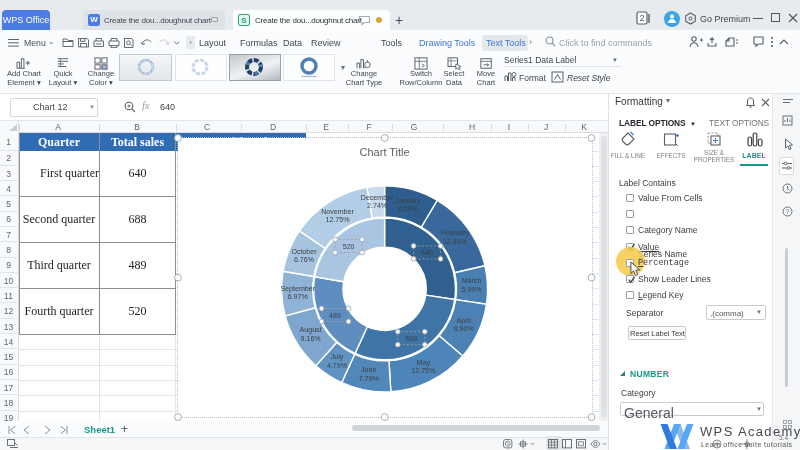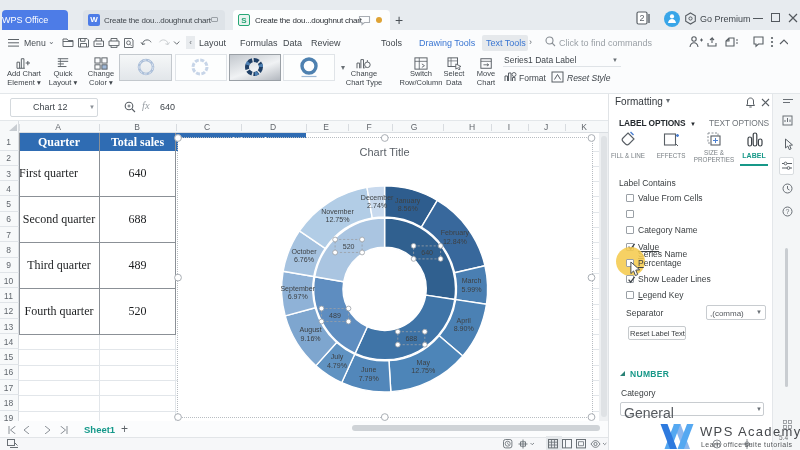--- a/index.html
+++ b/index.html
@@ -3,21 +3,21 @@
 <style>
 *{margin:0;padding:0;box-sizing:border-box;}
 html,body{width:800px;height:450px;overflow:hidden;font-family:"Liberation Sans",sans-serif;background:#fff;}
 .abs{position:absolute;}
 .ser{font-family:"Liberation Serif",serif;font-size:12px;color:#1c1e20;}
 svg{display:block;}
 </style></head>
 <body>
 
 <div class="abs" style="left:0;top:0;width:800px;height:30px;background:#e7ebef;"></div>
-<div class="abs" style="left:2px;top:10px;width:66px;height:20px;background:#4d7ce7;border-radius:4px 4px 0 0;color:#fff;font-size:9px;line-height:20px;">WPS Office</div>
+<div class="abs" style="left:2px;top:10px;width:48px;height:20px;background:#4d7ce7;border-radius:4px 4px 0 0;color:#fff;font-size:9px;line-height:20px;text-align:center;">WPS Office</div>
 <div class="abs" style="left:83px;top:10px;width:142px;height:20px;background:#dee3e8;border-radius:4px 4px 0 0;"></div>
 <div class="abs" style="left:88px;top:14px;width:12px;height:12px;background:#4d7ce7;border-radius:2px;color:#fff;font-size:8px;font-weight:bold;text-align:center;line-height:12px;">W</div>
 <div class="abs" style="left:104px;top:15.5px;font-size:8px;letter-spacing:-0.2px;color:#41474d;white-space:nowrap;">Create the dou...doughnut chart</div>
 <div class="abs" style="left:211px;top:17px;width:7px;height:5px;border:1px solid #9aa0a6;border-radius:1px;"></div>
 <div class="abs" style="left:233px;top:10px;width:157px;height:20px;background:#fdfefe;border-radius:4px 4px 0 0;"></div>
 <div class="abs" style="left:238px;top:13.5px;width:12px;height:12px;background:#e9f3ef;border:1px solid #27a776;border-radius:2px;color:#27a776;font-size:8px;font-weight:bold;text-align:center;line-height:11px;">S</div>
 <div class="abs" style="left:255px;top:15.5px;font-size:8px;letter-spacing:-0.2px;color:#2c3136;white-space:nowrap;">Create the dou...doughnut chart</div>
 <svg class="abs" style="left:358px;top:15px;" width="13" height="11" viewBox="0 0 13 11">
     <path d="M1.5 1.5h10v6h-5l-2.5 2v-2h-2.5z" fill="none" stroke="#a8adb3" stroke-width="1.1"></path>
   </svg>
@@ -275,21 +275,21 @@
 <div style="position:absolute;left:591px;top:410.6px;width:9px;height:1px;background:#e2e6ea;"></div>
 <div style="position:absolute;left:19px;top:425.9px;width:159px;height:1px;background:#e2e6ea;"></div>
 <div style="position:absolute;left:591px;top:425.9px;width:9px;height:1px;background:#e2e6ea;"></div>
 <div style="position:absolute;left:98.5px;top:334.1px;width:1px;height:87px;background:#e2e6ea;"></div>
 <div style="position:absolute;left:175px;top:334.1px;width:1px;height:87px;background:#e2e6ea;"></div>
 
 <div class="abs" style="left:19px;top:132.5px;width:287px;height:18px;background:#2f6cb3;"></div>
 <div class="abs ser" style="left:19px;top:134.5px;width:80px;text-align:center;color:#fff;font-weight:bold;font-size:12px;">Quarter</div>
 <div class="abs ser" style="left:99px;top:134.5px;width:77px;text-align:center;color:#fff;font-weight:bold;font-size:12px;">Total sales</div>
 <div class="abs ser" style="left:176px;top:134.5px;width:130px;text-align:center;color:#fff;font-weight:bold;font-size:12px;">Monthly Sales</div>
-<div class="ser" style="position:absolute;left:19px;top:166.4px;width:80px;text-align:left;">First quarter</div>
+<div class="ser" style="position:absolute;left:19px;top:166.4px;width:80px;text-align:right;">First quarter</div>
 <div class="ser" style="position:absolute;left:99px;top:166.4px;width:77px;text-align:center;">640</div>
 <div style="position:absolute;left:19px;top:196.4px;width:157px;height:1px;background:#8b9096;"></div>
 <div class="ser" style="position:absolute;left:19px;top:212.4px;width:80px;text-align:center;">Second quarter</div>
 <div class="ser" style="position:absolute;left:99px;top:212.4px;width:77px;text-align:center;">688</div>
 <div style="position:absolute;left:19px;top:242.3px;width:157px;height:1px;background:#8b9096;"></div>
 <div class="ser" style="position:absolute;left:19px;top:258.2px;width:80px;text-align:center;">Third quarter</div>
 <div class="ser" style="position:absolute;left:99px;top:258.2px;width:77px;text-align:center;">489</div>
 <div style="position:absolute;left:19px;top:288.2px;width:157px;height:1px;background:#8b9096;"></div>
 <div class="ser" style="position:absolute;left:19px;top:304.1px;width:80px;text-align:center;">Fourth quarter</div>
 <div class="ser" style="position:absolute;left:99px;top:304.1px;width:77px;text-align:center;">520</div>
@@ -462,21 +462,21 @@
 <div class="abs" style="left:638px;top:209.2px;font-size:8.5px;color:#3c4043;margin-top:40px;"><u>S</u>eries Name</div>
 <div class="abs" style="left:626px;top:226.4px;width:8px;height:8px;background:#fff;border:1px solid #9aa0a6;border-radius:1px;"></div>
 <div class="abs" style="left:638px;top:225.4px;font-size:8.5px;color:#3c4043;">Category Name</div>
 <div class="abs" style="left:626px;top:242.6px;width:8px;height:8px;background:#fff;border:1px solid #9aa0a6;border-radius:1px;"></div>
 <svg class="abs" style="left:626.5px;top:242.1px;" width="9" height="9" viewBox="0 0 9 9">
     <path d="M1.6 4.6l2.1 2.6 3.9-5.4" fill="none" stroke="#40464c" stroke-width="1.3"></path>
   </svg>
 <div class="abs" style="left:638px;top:241.6px;font-size:8.5px;color:#3c4043;text-decoration:underline;">Value</div>
 <div class="abs" style="left:616px;top:247px;width:29px;height:29px;border-radius:15px;background:rgba(245,203,78,0.88);filter:blur(0.6px);"></div>
 <div class="abs" style="left:626px;top:259px;width:8px;height:8px;background:#fff;border:1px solid #9aa0a6;border-radius:1px;"></div>
-<div class="abs" style="left:638px;top:258px;font-size:8.5px;color:#3c4043;"><u>P</u>ercentage</div>
+<div class="abs" style="left:638px;top:258px;font-size:8.5px;color:#3c4043;font-family:Liberation Mono, monospace;"><u>P</u>ercentage</div>
 <div class="abs" style="left:626px;top:275.2px;width:8px;height:8px;background:#fff;border:1px solid #9aa0a6;border-radius:1px;"></div>
 <svg class="abs" style="left:626.5px;top:274.7px;" width="9" height="9" viewBox="0 0 9 9">
     <path d="M1.6 4.6l2.1 2.6 3.9-5.4" fill="none" stroke="#40464c" stroke-width="1.3"></path>
   </svg>
 <div class="abs" style="left:638px;top:274.2px;font-size:8.5px;color:#3c4043;">Show Leader Lines</div>
 <div class="abs" style="left:626px;top:291.4px;width:8px;height:8px;background:#fff;border:1px solid #9aa0a6;border-radius:1px;"></div>
 <div class="abs" style="left:638px;top:290.4px;font-size:8.5px;color:#3c4043;"><u>L</u>egend Key</div>
 <svg class="abs" style="left:629.5px;top:261px;" width="10.5" height="16" viewBox="0 0 12 18">
     <path d="M1 1v13.2l3.1-3 2.1 5.3 2.6-1.1-2.2-5.1 4.4-.4z" fill="#fff" stroke="#40454b" stroke-width="1.1" stroke-linejoin="round"></path>
   </svg>

